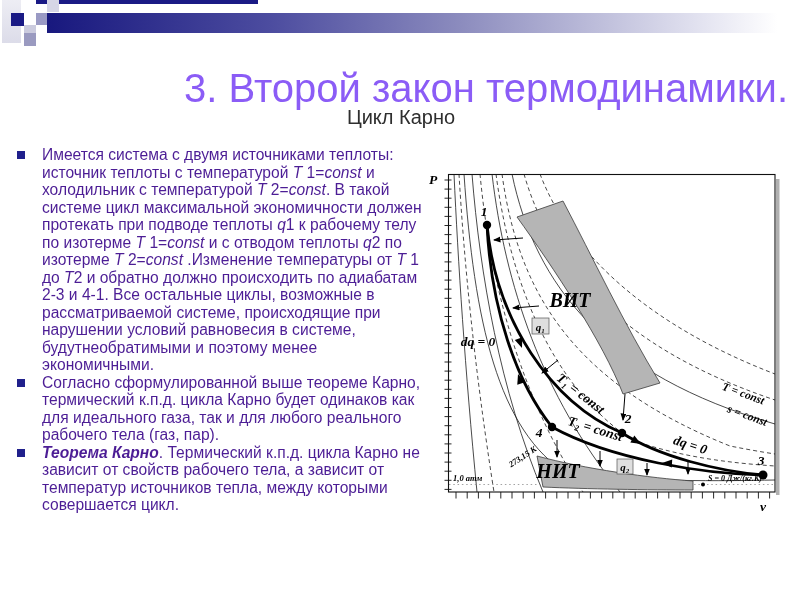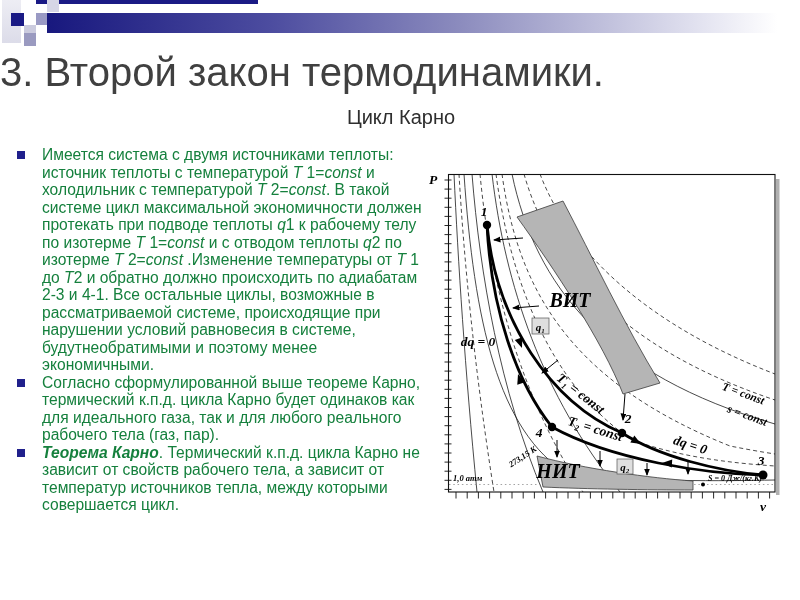--- a/index.html
+++ b/index.html
@@ -14,33 +14,33 @@
   .deco-top-strip{left:36px;top:0;width:222px;height:4px;background:#1a1a85;}
   .deco-sq-navy{left:11px;top:13px;width:13px;height:13px;background:#1a1a85;}
   .deco-sq-pale{left:47px;top:0;width:12px;height:12px;background:#d6d6e6;}
   .deco-sq-mid{left:36px;top:13px;width:11px;height:12px;background:#9a9ac4;}
   .deco-sq-light{left:24px;top:25px;width:12px;height:12px;background:#cbcbde;}
   .deco-sq-lav{left:24px;top:33px;width:12px;height:13px;background:#9a9ac0;}
   .deco-grad-bar{left:47px;top:13px;width:753px;height:20px;
     background:linear-gradient(90deg,#18187e 0%,#4d4da0 30%,#8c8cbe 55%,#e6e6f2 88%,#ffffff 97%);}
   
   .slide-title{
-    position:absolute;left:0;top:50px;width:772px;margin:0;
-    text-align:left;font-size:40px;font-weight:400;color:#404040;
+    position:absolute;left:0;top:50px;width:772px;margin:16px;
+    text-align:right;font-size:40px;font-weight:400;color:#8b5cf6;
     font-family:"Liberation Sans",sans-serif;letter-spacing:0px;white-space:nowrap;
   }
   .slide-subtitle{
     position:absolute;left:15px;top:106px;width:772px;margin:0;
     text-align:center;font-size:20px;font-weight:400;color:#2e2e2e;
   }
   
   .content{position:absolute;left:14px;top:146px;width:414px;}
   .bullet-item{display:flex;align-items:flex-start;margin:0;}
   .bullet-sq{flex:none;width:8px;height:8px;background:#20208c;margin:5px 17px 0 3px;}
-  .bullet-text{font-size:15.6px;line-height:17.5px;color:#15803d;margin:0;}
+  .bullet-text{font-size:15.6px;line-height:17.5px;color:#4c1d95;margin:0;}
   .bullet-text .it{font-style:italic;}
   .bullet-text .bd{font-weight:bold;}
   
   .diagram{position:absolute;left:420px;top:160px;width:380px;height:360px;}
   .dlabel{font-family:"Liberation Serif","DejaVu Serif",serif;
           font-style:italic;font-weight:bold;fill:#000;}
 </style>
 </head>
 <body>
 

